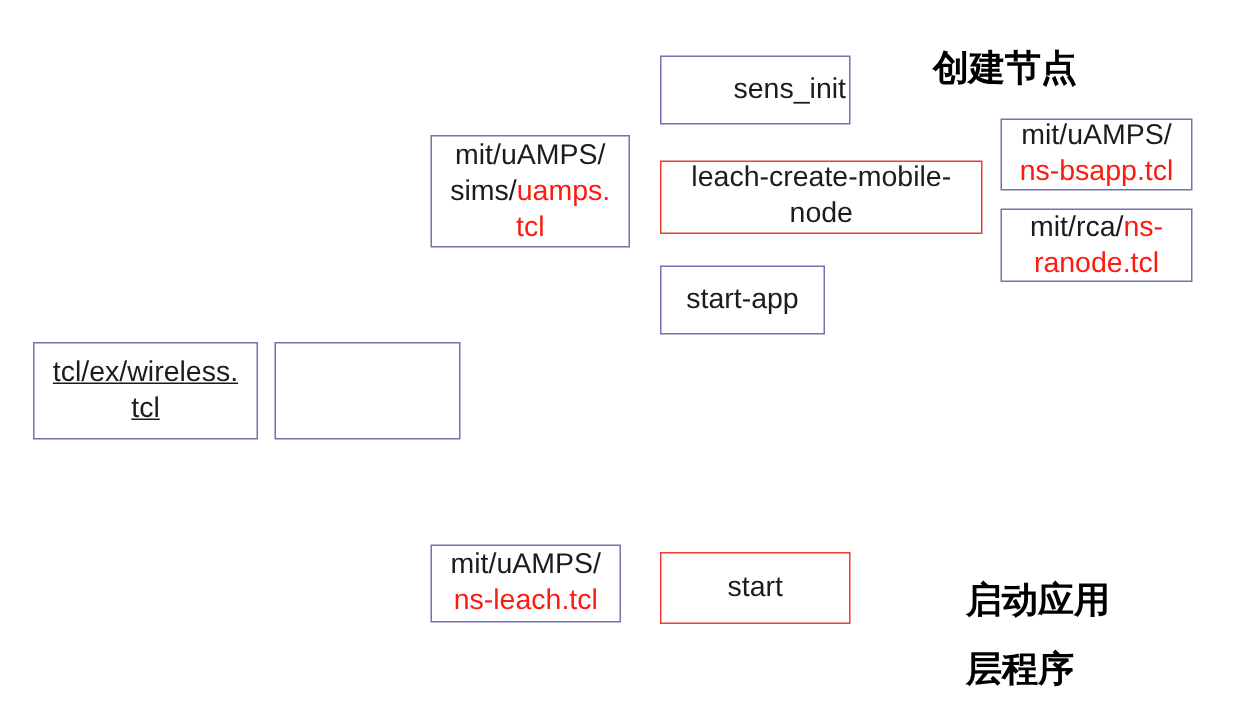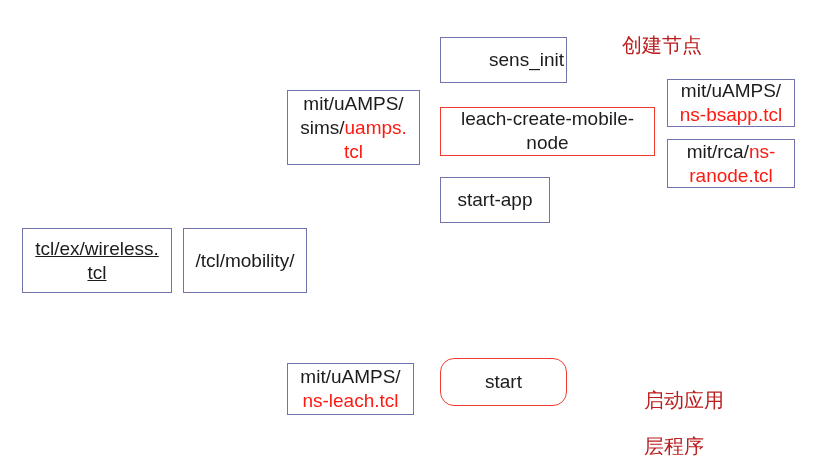--- a/index.html
+++ b/index.html
@@ -10,34 +10,34 @@
   .box{
     position:absolute;background:#ffffff;
     border:1.6px solid #7173ae;
     display:flex;flex-direction:column;align-items:center;justify-content:center;
     text-align:center;font-size:19px;line-height:24px;color:#1c1c1c;
     box-sizing:border-box;white-space:nowrap;
   }
   .box.red-border{border-color:#f43a2e;}
   .red{color:#fd1a10;}
   .cn-label{
-    position:absolute;color:#b91c1c;font-weight:normal;font-size:20px;line-height:23px;
+    position:absolute;color:#000000;font-weight:bold;font-size:24px;line-height:23px;
     white-space:pre-line;
   }
   
   #b-sens-init     {left:440px;top:37px; width:127px;height:46px;padding-left:46px;}
   #b-uamps         {left:287px;top:90px; width:133px;height:75px;}
   #b-leach-create  {left:440px;top:107px;width:215px;height:49px;justify-content:flex-end;}
   #b-bsapp         {left:667px;top:79px; width:128px;height:48px;}
   #b-ranode        {left:667px;top:139px;width:128px;height:49px;}
   #b-start-app     {left:440px;top:177px;width:110px;height:46px;}
   #b-wireless      {left:22px; top:228px;width:150px;height:65px;text-decoration:underline;}
   #b-mobility      {left:183px;top:228px;width:124px;height:65px;}
   #b-ns-leach      {left:287px;top:363px;width:127px;height:52px;}
-  #b-start         {left:440px;top:358px;width:127px;height:48px;border-radius:14px;}
+  #b-start         {left:440px;top:368px;width:127px;height:48px;}
   #lbl-create-node {left:622px;top:34px;}
   #lbl-start-layer {left:644px;top:366px;}
 </style>
 </head>
 <body>
 
 <div id="canvas">
 
   <div class="box" id="b-sens-init">
     <div>sens_init</div>
@@ -67,21 +67,20 @@
   <div class="box" id="b-start-app">
     <div>start-app</div>
   </div>
 
   <div class="box" id="b-wireless">
     <div>tcl/ex/wireless.</div>
     <div>tcl</div>
   </div>
 
   <div class="box" id="b-mobility">
-    <div>/tcl/mobility/</div>
   </div>
 
   <div class="box" id="b-ns-leach">
     <div>mit/uAMPS/</div>
     <div class="red">ns-leach.tcl</div>
   </div>
 
   <div class="box red-border" id="b-start">
     <div>start</div>
   </div>

